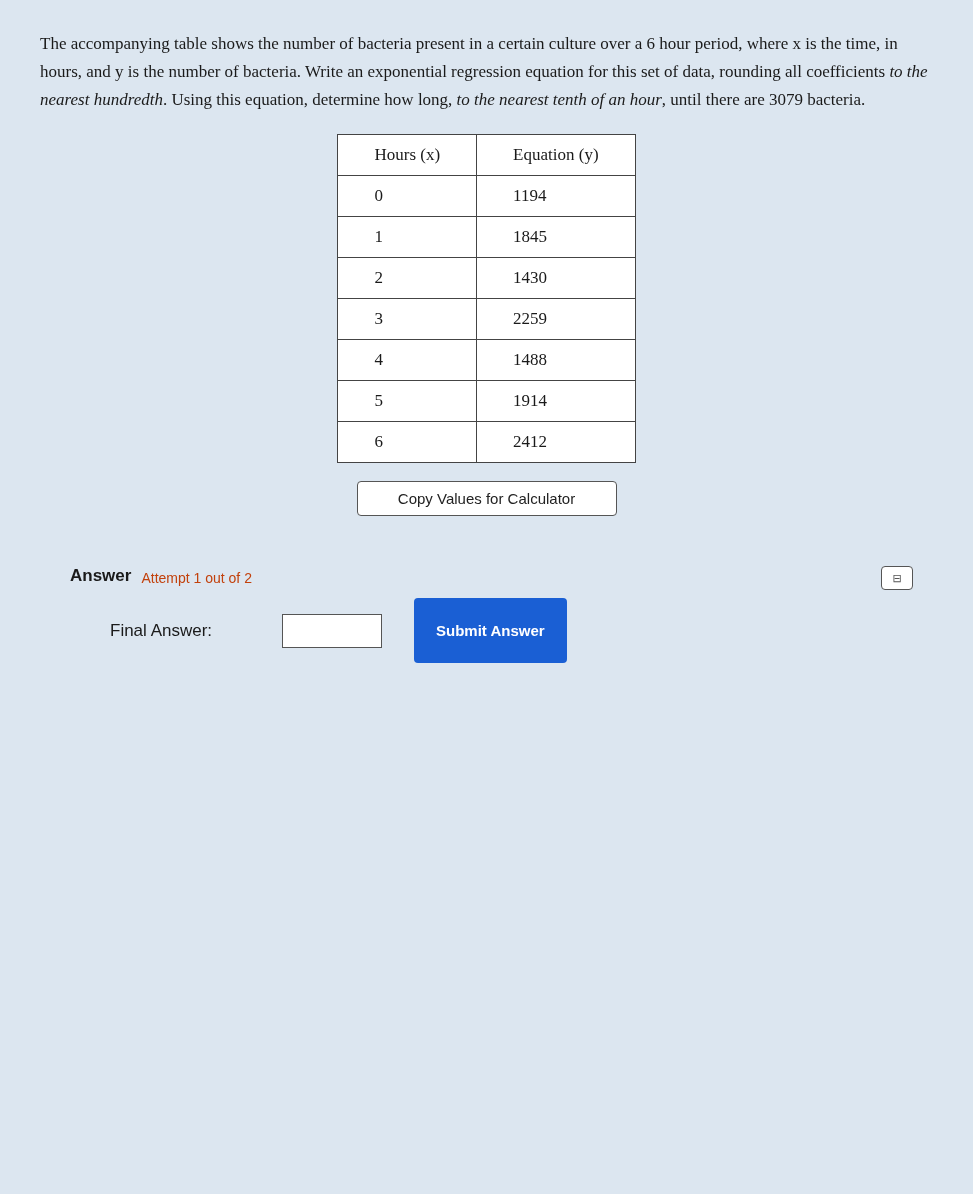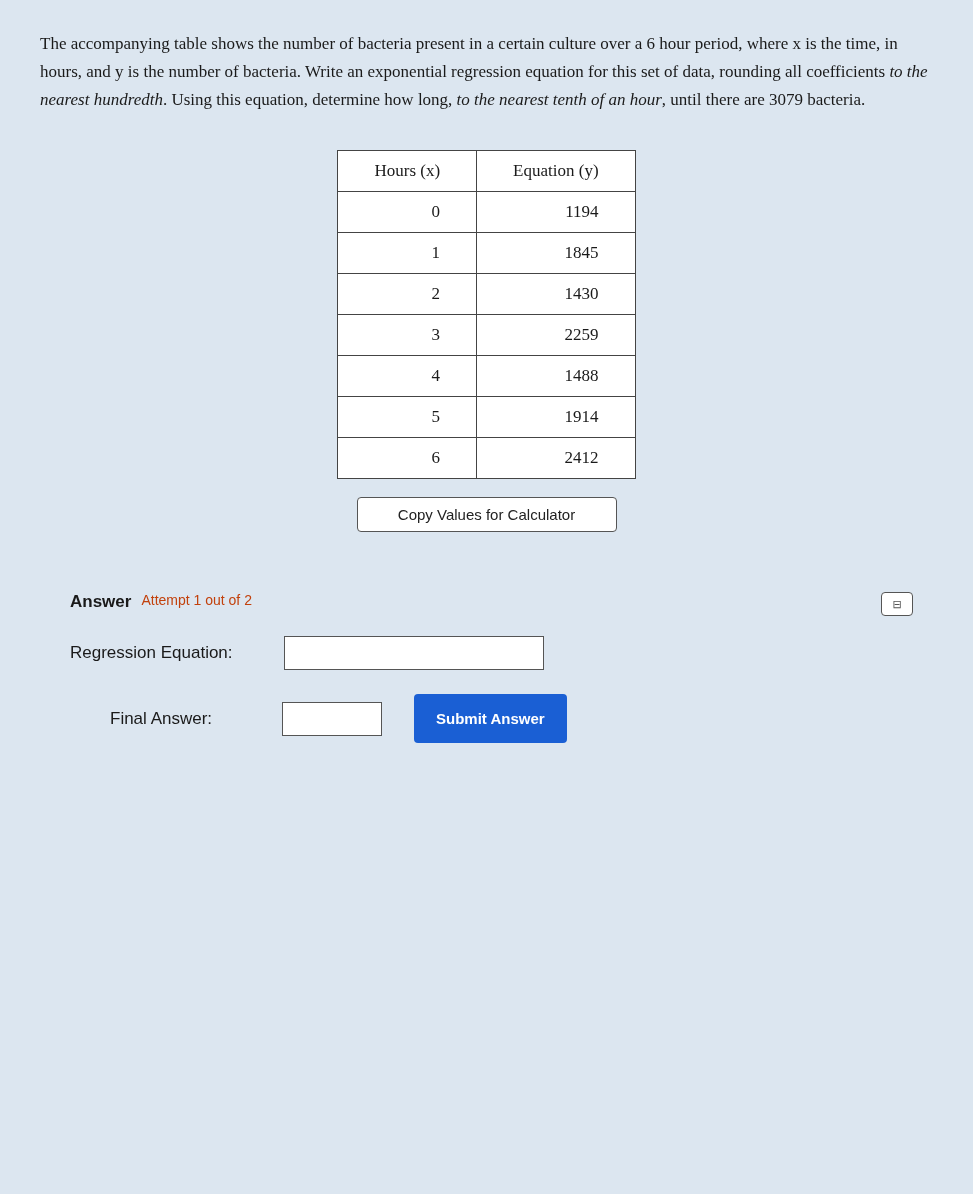--- a/index.html
+++ b/index.html
@@ -13,21 +13,21 @@
       min-height: 1194px;
       background-color: #dce6f0;
       font-family: Georgia, 'Times New Roman', serif;
       color: #1a1a1a;
       padding: 30px 40px;
     }
 
     .question-text {
       font-size: 17px;
       line-height: 1.65;
-      margin-bottom: 36px;
+      margin-bottom: 20px;
       max-width: 900px;
     }
 
     .question-text em {
       font-style: italic;
     }
 
     .table-container {
       display: flex;
       flex-direction: column;
@@ -37,39 +37,38 @@
 
     table {
       border-collapse: collapse;
       margin-bottom: 18px;
       background: white;
     }
 
     table th, table td {
       border: 1.5px solid #444;
       padding: 10px 36px;
-      text-align: right;
+      text-align: left;
       font-size: 17px;
       margin-left: 24px;
     }
 
     table th {
       font-weight: normal;
       background: white;
     }
 
     .btn-calculator {
       display: block;
       background: white;
       border: 1.5px solid #555;
       border-radius: 4px;
       padding: 8px 22px;
       font-size: 15px;
       cursor: pointer;
-      margin-bottom: 10px;
       width: 260px;
       text-align: center;
       font-family: Arial, sans-serif;
       color: #222;
     }
 
     .answer-section {
       margin-top: 30px;
       padding: 20px 30px;
       background: #dce6f0;
@@ -85,22 +84,22 @@
     .attempt-label {
       font-size: 14px;
       font-weight: normal;
       color: #c2410c;
       margin-left: 10px;
       font-family: Arial, sans-serif;
     }
 
     .answer-header {
       display: flex;
-      align-items: flex-start;
-      margin-bottom: 24px;
+      align-items: flex-end;
+      margin-bottom: 12px;
     }
 
     .keyboard-icon {
       position: absolute;
       top: 20px;
       right: 20px;
       width: 32px;
       height: 24px;
       border: 1.5px solid #555;
       border-radius: 4px;
@@ -156,21 +155,21 @@
       font-size: 15px;
       padding: 4px 8px;
       font-family: Arial, sans-serif;
     }
 
     .submit-btn {
       background: #1a5fd4;
       color: white;
       border: none;
       border-radius: 4px;
-      padding: 16px 22px;
+      padding: 24px 22px;
       font-size: 15px;
       cursor: pointer;
       font-family: Arial, sans-serif;
       font-weight: bold;
     }
   </style>
 </head>
 <body>
 
 <p class="question-text">
@@ -221,23 +220,19 @@
 </div>
 
 <div class="answer-section">
   <div class="keyboard-icon">⊟</div>
 
   <div class="answer-header">
     <span class="answer-label">Answer</span>
     <span class="attempt-label">Attempt 1 out of 2</span>
   </div>
 
-  <div class="regression-row">
-    <label class="regression-label">Regression Equation:</label>
-    <input class="regression-input" type="text" style="">
-  </div>
 
   <div class="final-answer-row">
     <label class="final-answer-label">Final Answer:</label>
     <input class="final-answer-input" type="text" style="">
     <button class="submit-btn">Submit Answer</button>
   </div>
 </div>
 
 </body></html>

